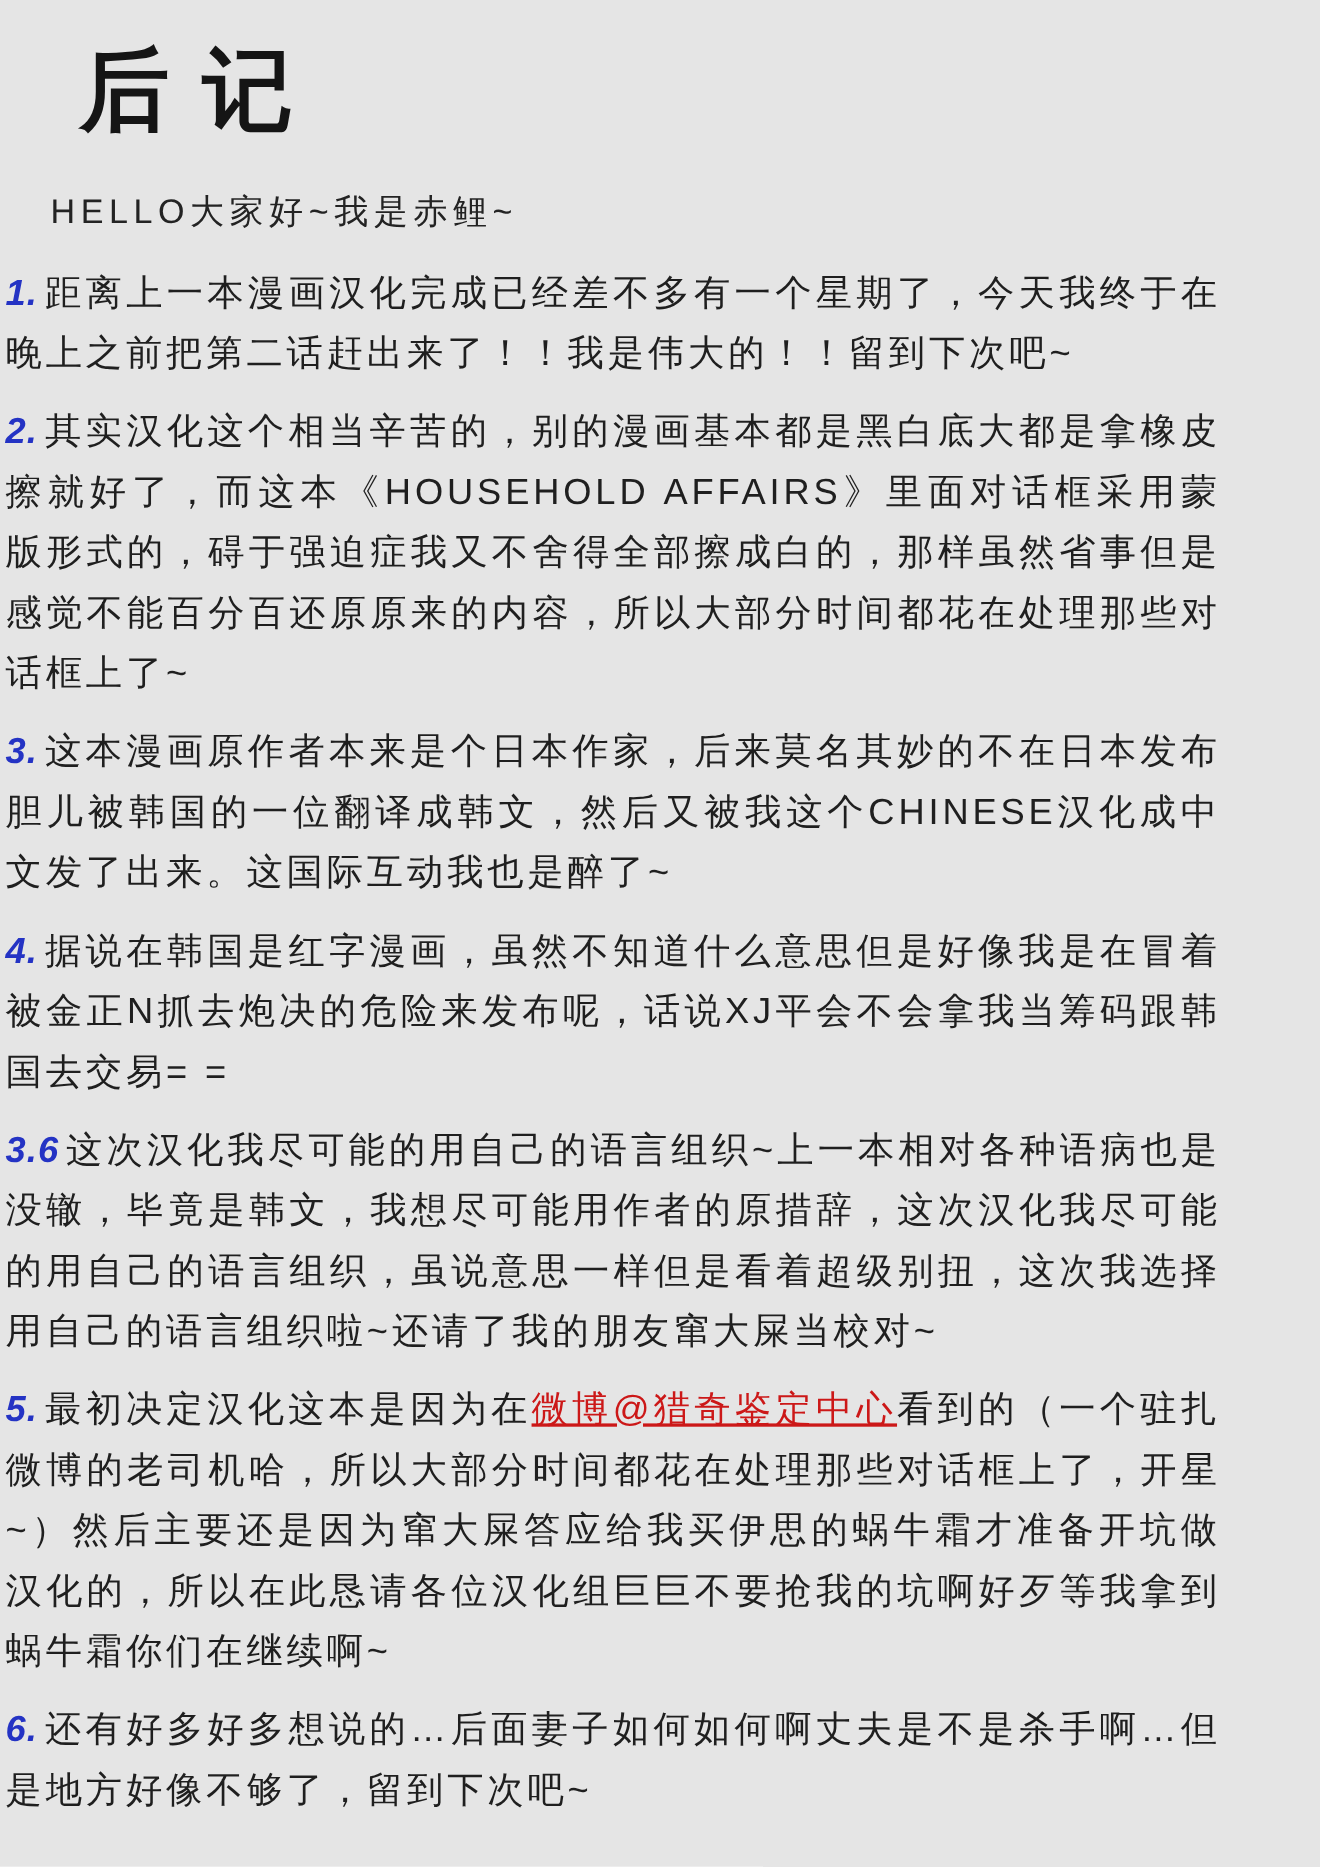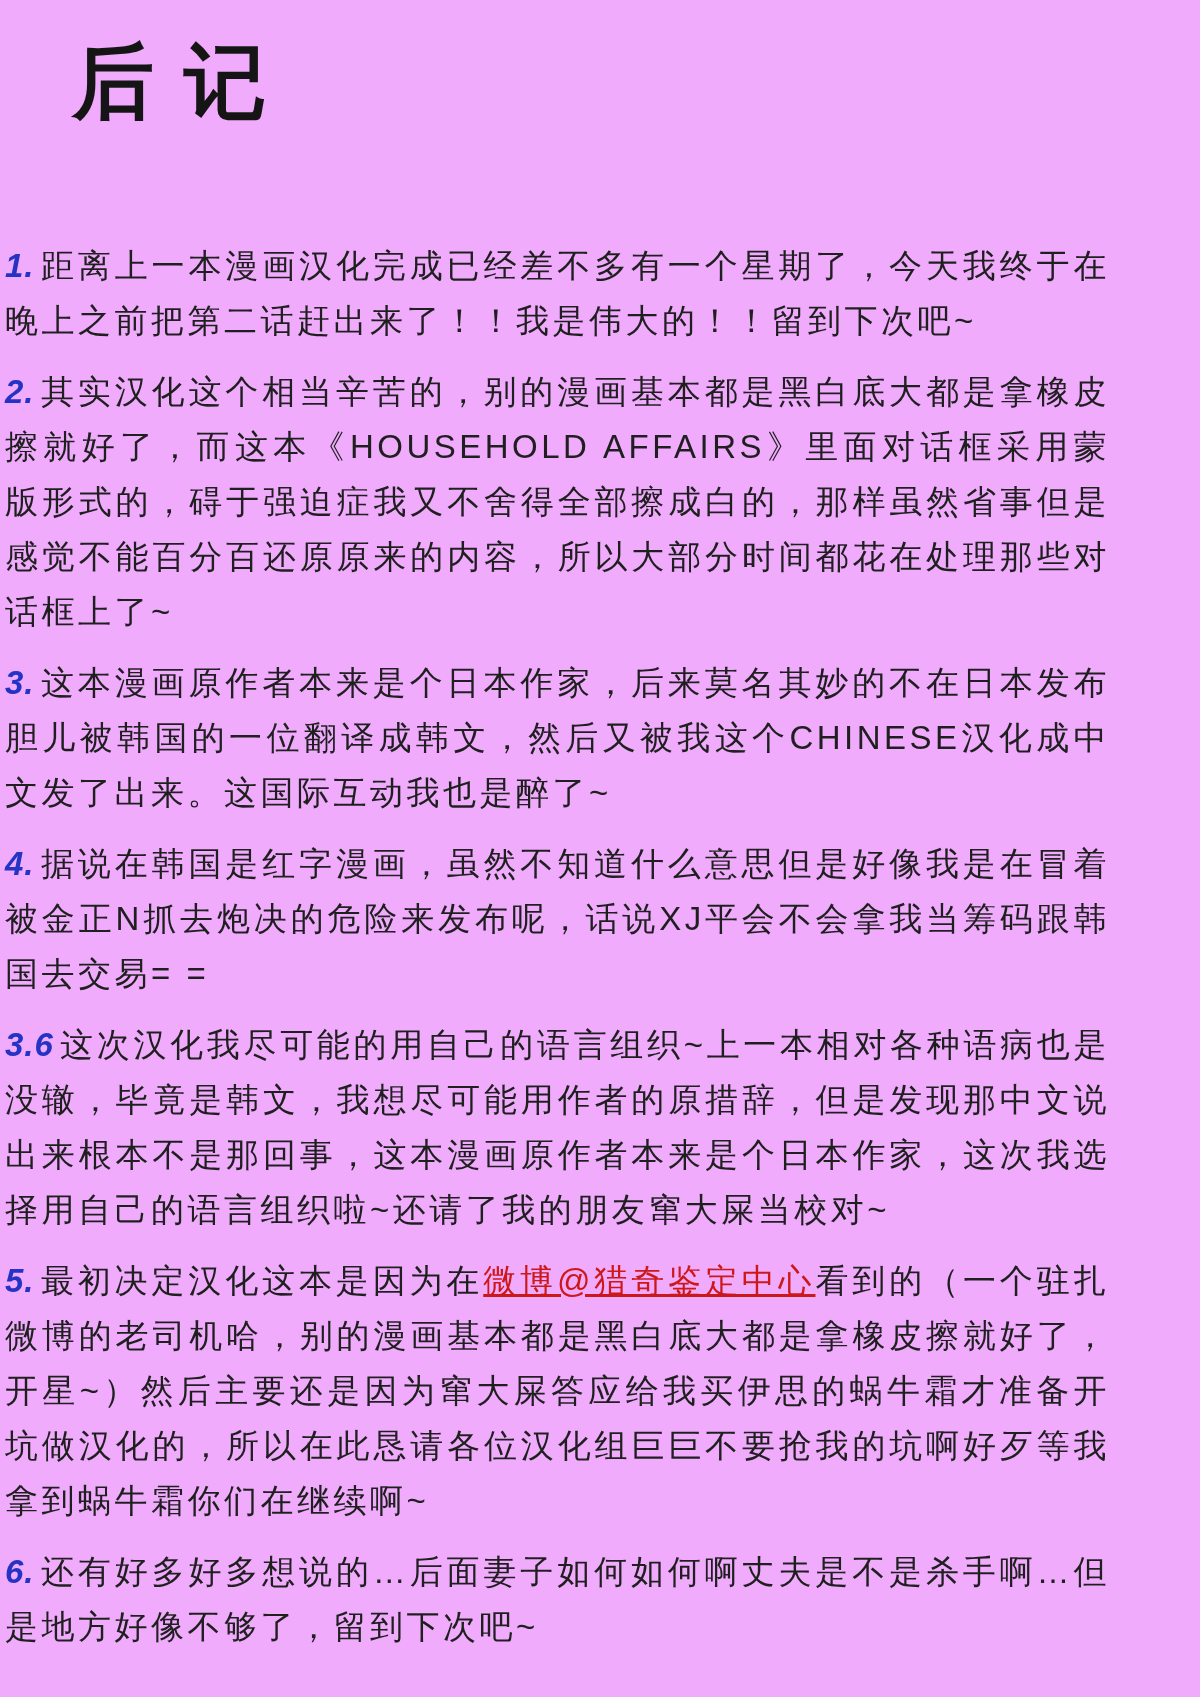--- a/index.html
+++ b/index.html
@@ -11,21 +11,21 @@
     width: 1200px;
     height: 1697px;
     position: relative;
     overflow: hidden;
     font-family: "Liberation Sans", "DejaVu Sans", sans-serif;
     color: #1f1f1f;
   }
   .page {
     position: absolute;
     inset: 0;
-    background: #f0abfc;
+    background: #e5e5e5;
   }
   .page-title {
     position: absolute;
     top: 28px;
     left: 72px;
     font-size: 82px;
     font-weight: bold;
     letter-spacing: 30px;
     color: #151515;
   }
@@ -68,25 +68,26 @@
     color: #1f1f1f;
   }
 </style>
 </head>
 <body>
 
 <div class="page">
 
   <div class="page-title">后记</div>
 
+  <div class="greeting">HELLO大家好~我是赤鲤~</div>
 
   <div class="content" id="paragraph-list">
       <p class="para"><span class="para-number" style="color: rgb(36, 51, 196);">1.</span><span>距离上一本漫画汉化完成已经差不多有一个星期了，今天我终于在晚上之前把第二话赶出来了！！我是伟大的！！留到下次吧~</span></p>
       <p class="para"><span class="para-number" style="color: rgb(36, 51, 196);">2.</span><span>其实汉化这个相当辛苦的，别的漫画基本都是黑白底大都是拿橡皮擦就好了，而这本《HOUSEHOLD AFFAIRS》里面对话框采用蒙版形式的，碍于强迫症我又不舍得全部擦成白的，那样虽然省事但是感觉不能百分百还原原来的内容，所以大部分时间都花在处理那些对话框上了~</span></p>
       <p class="para"><span class="para-number" style="color: rgb(36, 51, 196);">3.</span><span>这本漫画原作者本来是个日本作家，后来莫名其妙的不在日本发布胆儿被韩国的一位翻译成韩文，然后又被我这个CHINESE汉化成中文发了出来。这国际互动我也是醉了~</span></p>
       <p class="para"><span class="para-number" style="color: rgb(36, 51, 196);">4.</span><span>据说在韩国是红字漫画，虽然不知道什么意思但是好像我是在冒着被金正N抓去炮决的危险来发布呢，话说XJ平会不会拿我当筹码跟韩国去交易= =</span></p>
-      <p class="para"><span class="para-number" style="color: rgb(36, 51, 196);">3.6</span><span>这次汉化我尽可能的用自己的语言组织~上一本相对各种语病也是没辙，毕竟是韩文，我想尽可能用作者的原措辞，但是发现那中文说出来根本不是那回事，这本漫画原作者本来是个日本作家，这次我选择用自己的语言组织啦~还请了我的朋友窜大屎当校对~</span></p>
-      <p class="para"><span class="para-number" style="color: rgb(36, 51, 196);">5.</span><span>最初决定汉化这本是因为在</span><span style="color: rgb(204, 24, 24); text-decoration: underline;">微博@猎奇鉴定中心</span><span>看到的（一个驻扎微博的老司机哈，别的漫画基本都是黑白底大都是拿橡皮擦就好了，开星~）然后主要还是因为窜大屎答应给我买伊思的蜗牛霜才准备开坑做汉化的，所以在此恳请各位汉化组巨巨不要抢我的坑啊好歹等我拿到蜗牛霜你们在继续啊~</span></p>
+      <p class="para"><span class="para-number" style="color: rgb(36, 51, 196);">3.6</span><span>这次汉化我尽可能的用自己的语言组织~上一本相对各种语病也是没辙，毕竟是韩文，我想尽可能用作者的原措辞，这次汉化我尽可能的用自己的语言组织，虽说意思一样但是看着超级别扭，这次我选择用自己的语言组织啦~还请了我的朋友窜大屎当校对~</span></p>
+      <p class="para"><span class="para-number" style="color: rgb(36, 51, 196);">5.</span><span>最初决定汉化这本是因为在</span><span style="color: rgb(204, 24, 24); text-decoration: underline;">微博@猎奇鉴定中心</span><span>看到的（一个驻扎微博的老司机哈，所以大部分时间都花在处理那些对话框上了，开星~）然后主要还是因为窜大屎答应给我买伊思的蜗牛霜才准备开坑做汉化的，所以在此恳请各位汉化组巨巨不要抢我的坑啊好歹等我拿到蜗牛霜你们在继续啊~</span></p>
       <p class="para"><span class="para-number" style="color: rgb(36, 51, 196);">6.</span><span>还有好多好多想说的…后面妻子如何如何啊丈夫是不是杀手啊…但是地方好像不够了，留到下次吧~</span></p>
     </div>
 
 
 </div>
 
 </body></html>

